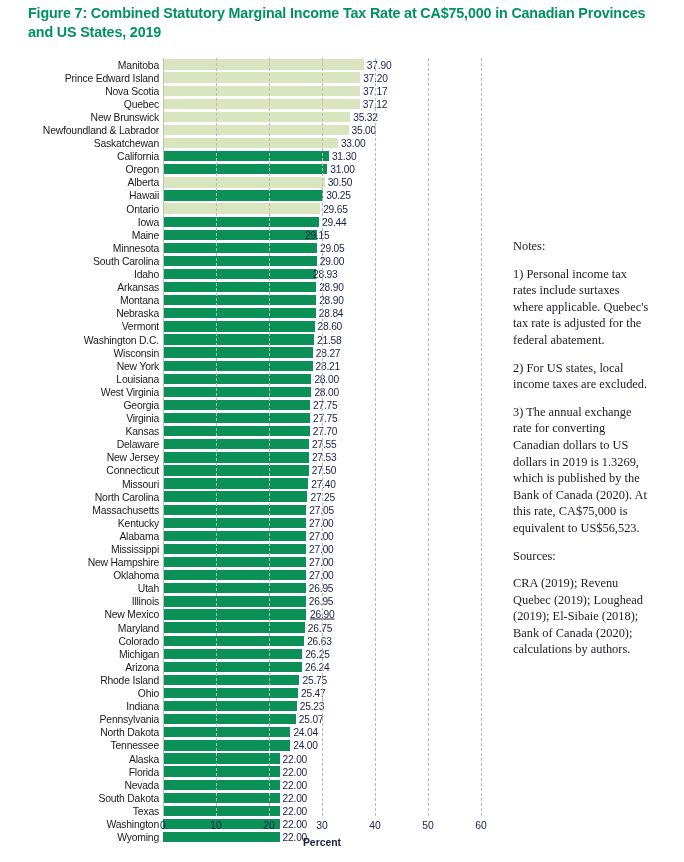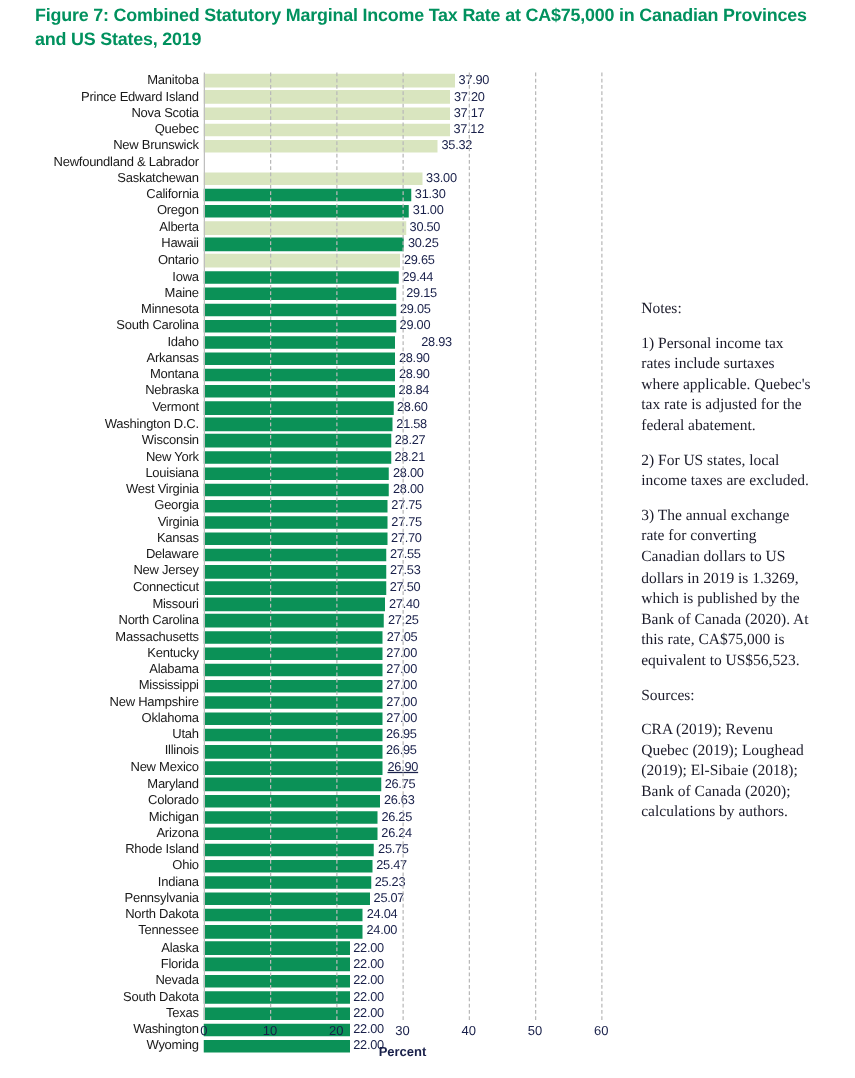--- a/index.html
+++ b/index.html
@@ -152,20 +152,24 @@
       </div>
       <div class="row">
         <div class="cat">New Brunswick</div>
         <div class="barwrap">
           <div class="bar ca" style="width: 187.196px;"></div>
           <div class="val" style="left: 187.196px;">35.32</div>
         </div>
       </div>
       <div class="row">
         <div class="cat">Newfoundland &amp; Labrador</div>
+        <div class="barwrap">
+          <div class="bar ca" style="width: 185.5px;"></div>
+          <div class="val" style="left: 185.5px;">35.00</div>
+        </div>
       </div>
       <div class="row">
         <div class="cat">Saskatchewan</div>
         <div class="barwrap">
           <div class="bar ca" style="width: 174.9px;"></div>
           <div class="val" style="left: 174.9px;">33.00</div>
         </div>
       </div>
       <div class="row">
         <div class="cat">California</div>
@@ -206,42 +210,42 @@
         <div class="cat">Iowa</div>
         <div class="barwrap">
           <div class="bar" style="width: 156.032px;"></div>
           <div class="val" style="left: 156.032px;">29.44</div>
         </div>
       </div>
       <div class="row">
         <div class="cat">Maine</div>
         <div class="barwrap">
           <div class="bar" style="width: 154.495px;"></div>
-          <div class="val" style="left: 159px;">29.15</div>
+          <div class="val" style="left: 139px;">29.15</div>
         </div>
       </div>
       <div class="row">
         <div class="cat">Minnesota</div>
         <div class="barwrap">
           <div class="bar" style="width: 153.965px;"></div>
           <div class="val" style="left: 153.965px;">29.05</div>
         </div>
       </div>
       <div class="row">
         <div class="cat">South Carolina</div>
         <div class="barwrap">
           <div class="bar" style="width: 153.7px;"></div>
           <div class="val" style="left: 153.7px;">29.00</div>
         </div>
       </div>
       <div class="row">
         <div class="cat">Idaho</div>
         <div class="barwrap">
           <div class="bar" style="width: 153.329px;"></div>
-          <div class="val" style="left: 171px;">28.93</div>
+          <div class="val" style="left: 147px;">28.93</div>
         </div>
       </div>
       <div class="row">
         <div class="cat">Arkansas</div>
         <div class="barwrap">
           <div class="bar" style="width: 153.17px;"></div>
           <div class="val" style="left: 153.17px;">28.90</div>
         </div>
       </div>
       <div class="row">

